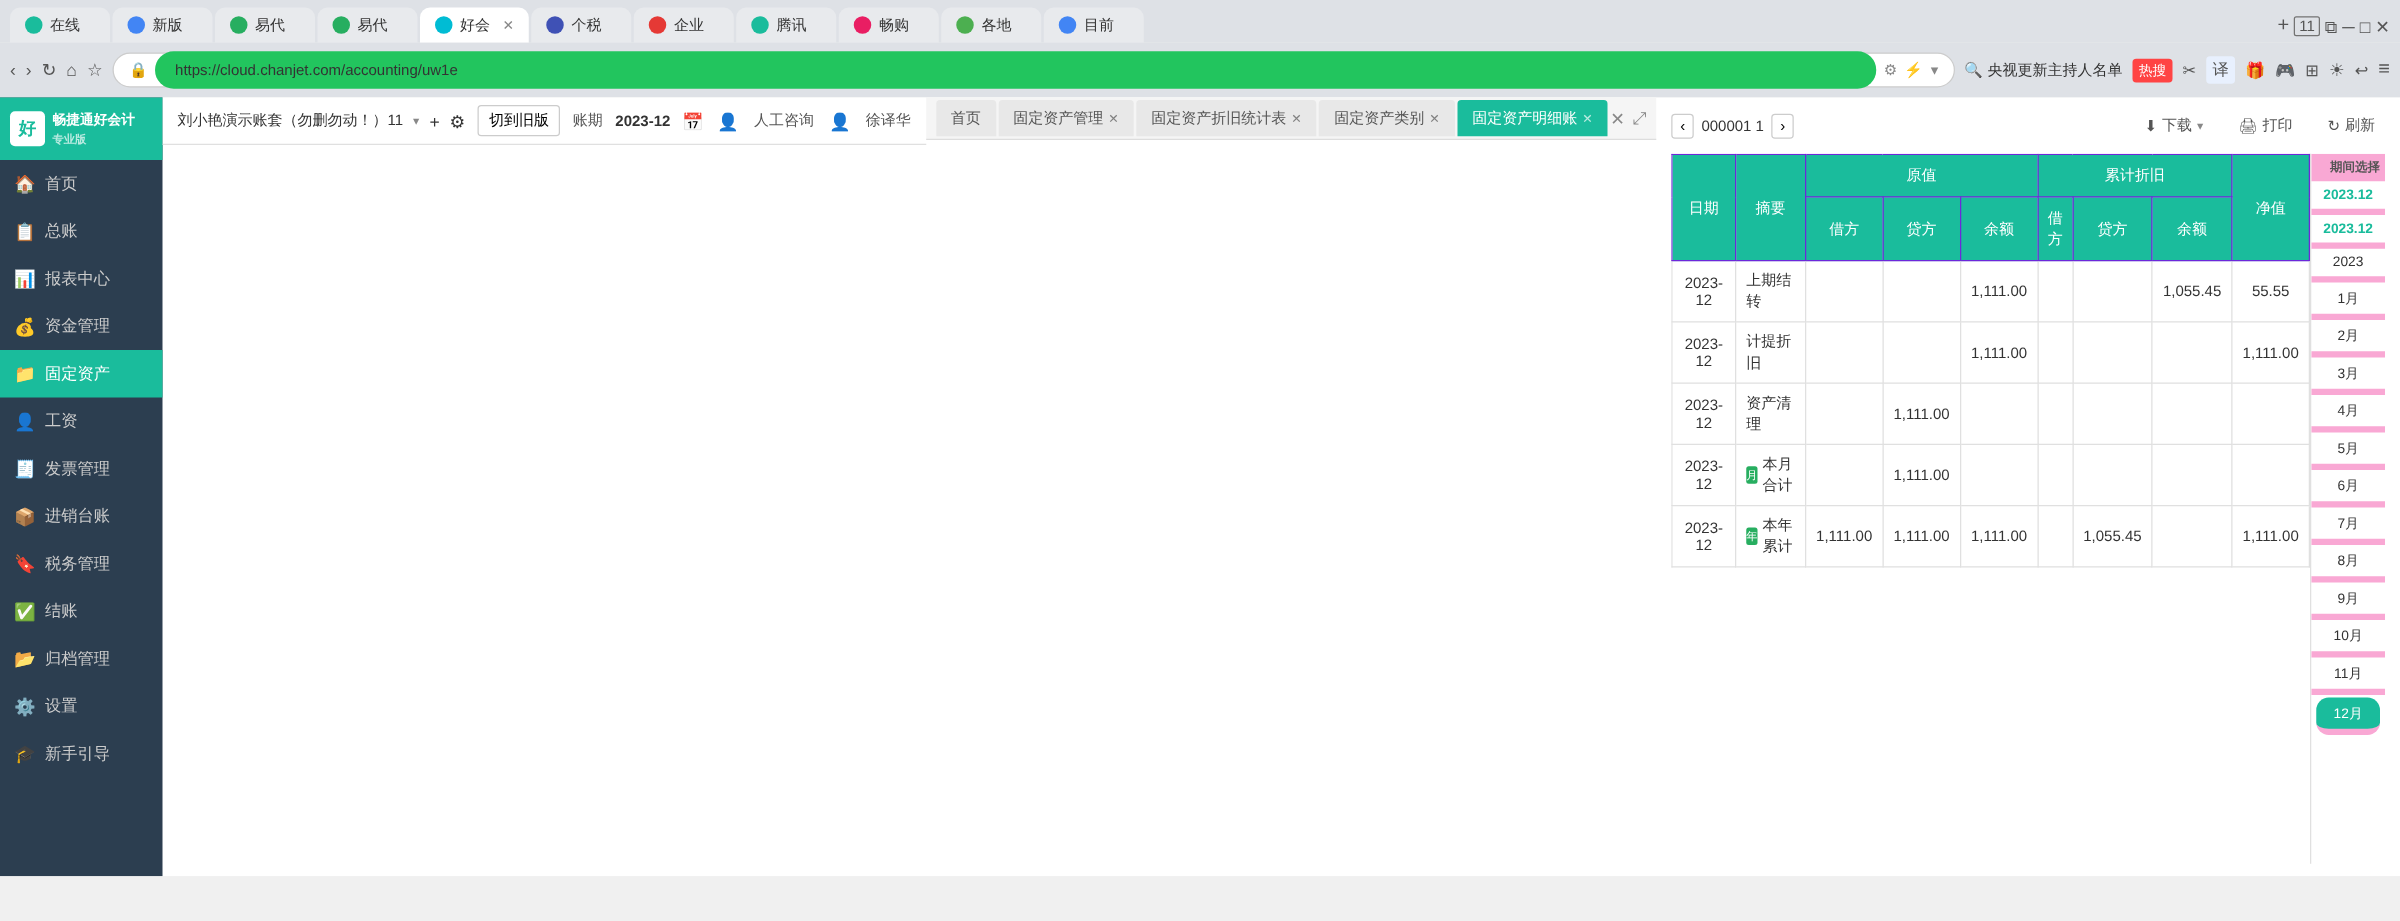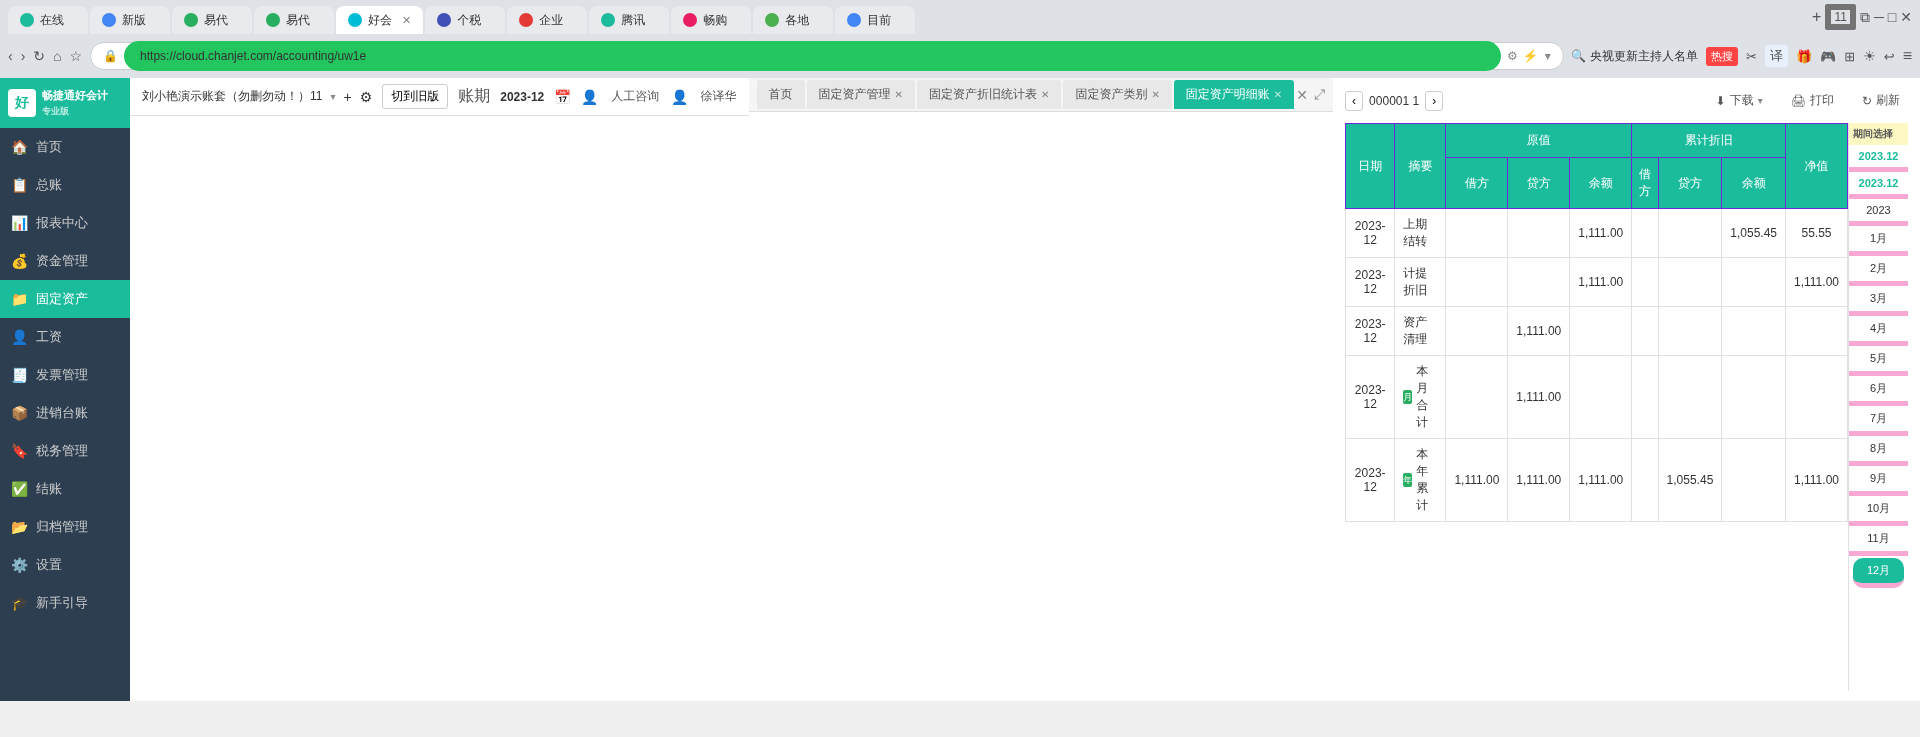--- a/index.html
+++ b/index.html
@@ -235,23 +235,23 @@
     .side-panel {
       width: 60px;
       background: #fff;
       border-left: 1px solid #e0e0e0;
       display: flex;
       flex-direction: column;
       font-size: 11px;
       overflow-y: auto;
     }
     .side-panel-title {
-      background: #fef9c3;
+      background: #f9a8d4;
       padding: 4px 4px;
-      text-align: left;
+      text-align: right;
       font-size: 10px;
       color: #555;
       font-weight: bold;
     }
     .side-panel-item {
       padding: 5px 0;
       text-align: center;
       cursor: pointer;
       color: #333;
       border-bottom: 5px solid #f9a8d4;
@@ -367,21 +367,21 @@
   <div class="browser-tab">
     <div class="tab-icon" style="background:#4caf50;"></div>
     <span>各地</span>
   </div>
   <div class="browser-tab">
     <div class="tab-icon" style="background:#4285f4;"></div>
     <span>目前</span>
   </div>
   <div style="display:flex;align-items:center;gap:4px;margin-left:auto;padding-bottom:4px;">
     <span style="font-size:16px;cursor:pointer;color:#555;">+</span>
-    <span style="font-size:12px;cursor:pointer;color:#555;border:6px solid #737373;padding:0 3px;border-radius:2px;">11</span>
+    <span style="font-size:12px;cursor:pointer;color:#555;border:1px solid #737373;padding:0 3px;border-radius:2px;">11</span>
     <span style="font-size:14px;cursor:pointer;color:#555;">⧉</span>
     <span style="font-size:14px;cursor:pointer;color:#555;">─</span>
     <span style="font-size:14px;cursor:pointer;color:#555;">□</span>
     <span style="font-size:14px;cursor:pointer;color:#555;">✕</span>
   </div>
 </div>
 
 <div class="address-bar">
   <button class="nav-btn">‹</button>
   <button class="nav-btn">›</button>
@@ -474,21 +474,21 @@
   <div class="main-content">
 
     <div class="app-header">
       <div class="account-info">
         <span>刘小艳演示账套（勿删勿动！）11</span>
         <span class="dropdown-arrow">▾</span>
         <span style="cursor:pointer;font-size:14px;">+</span>
         <span style="cursor:pointer;font-size:14px;">⚙</span>
       </div>
       <div style="background:#fff;border:1px solid #ccc;border-radius:3px;padding:3px 8px;font-size:12px;cursor:pointer;">切到旧版</div>
-      <span style="font-size:16px;color:#555;">账期</span>
+      <span style="font-size:12px;color:#555;">账期</span>
       <span style="font-size:12px;color:#333;font-weight:bold;">2023-12</span>
       <span style="cursor:pointer;font-size:14px;">📅</span>
       <div class="header-right">
         <span style="font-size:14px;">👤</span>
         <span style="cursor:pointer;">人工咨询</span>
         <span style="font-size:14px;">👤</span>
         <span>徐译华</span>
       </div>
     </div>
 

